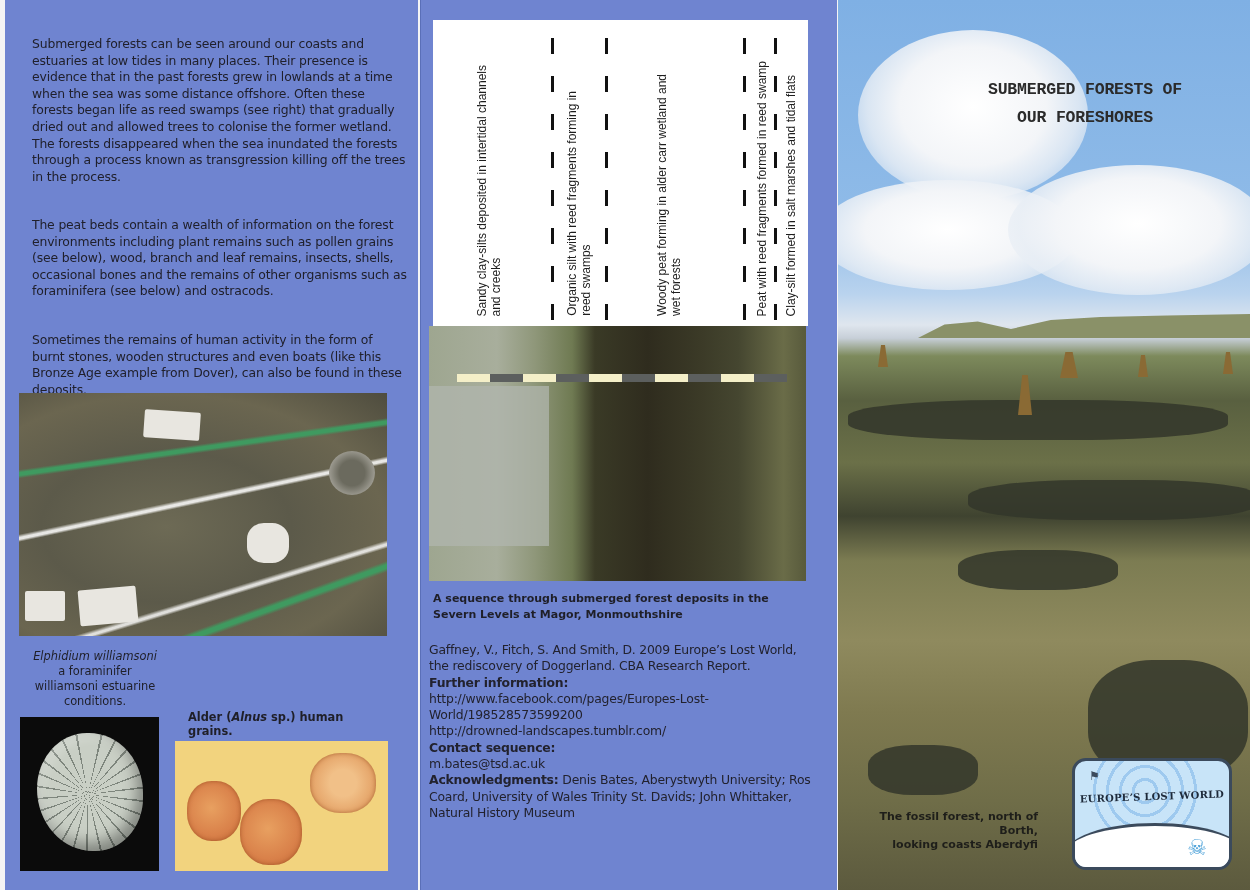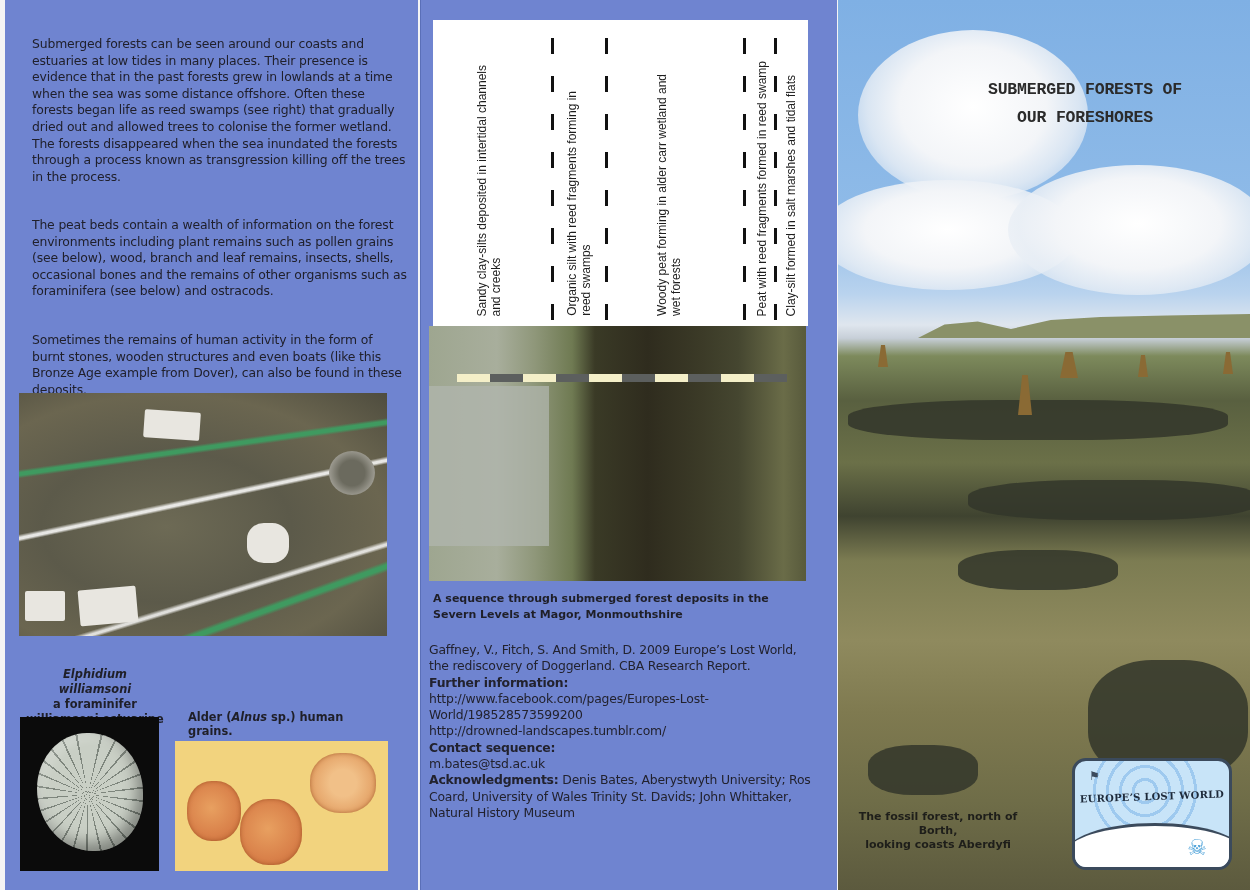--- a/index.html
+++ b/index.html
@@ -40,22 +40,22 @@
   }
   .boat-photo .slab {
     position: absolute; background: #e8e6e0; border-radius: 2px;
   }
   .boat-photo .bucket {
     position: absolute; right: 12px; top: 58px; width: 46px; height: 44px;
     border-radius: 50%; background: radial-gradient(circle, #6b6a5e 40%, #9a988e 70%, #4a4a44 100%);
   }
 
   .foram-caption {
-    position: absolute; left: 20px; top: 667px; width: 140px;
-    font-family: "DejaVu Sans", sans-serif; font-weight: bold;
+    position: absolute; left: 20px; top: 649px; width: 140px;
+    font-family: "DejaVu Sans", sans-serif; font-weight: normal;
     font-size: 11.4px; line-height: 15px; text-align: center; color: #1f1f28;
   }
   .foram-caption .sci { font-style: italic; display: block; }
   .foram-photo {
     position: absolute; left: 15px; top: 717px; width: 139px; height: 154px;
     background: #0b0b0b;
   }
   .foram-shell {
     position: absolute; left: 17px; top: 16px; width: 106px; height: 118px;
     border-radius: 48% 52% 46% 54%;
@@ -149,21 +149,21 @@
     clip-path: polygon(30% 0, 70% 0, 100% 100%, 0 100%);
   }
   .cover-title {
     position: absolute; left: 0; top: 76px; width: 412px;
     text-align: center; font-family: Liberation Mono, monospace; font-weight: bold;
     font-size: 16.5px; line-height: 28px; color: #2b2b2b; letter-spacing: -0.2px;
     padding-left: 82px; box-sizing: border-box;
   }
   .cover-caption {
     position: absolute; left: 0; top: 810px; width: 200px;
-    text-align: center; font-family: "DejaVu Sans", sans-serif; font-weight: bold;
+    text-align: right; font-family: "DejaVu Sans", sans-serif; font-weight: bold;
     font-size: 11px; line-height: 14px; color: #1e1e1a;
   }
   .logo {
     position: absolute; left: 234px; top: 758px; width: 160px; height: 112px;
     border-radius: 14px; border: 3px solid #3b4a5c;
     background: #c8e4f8; overflow: hidden; box-sizing: border-box;
   }
   .logo .waves {
     position: absolute; left: 10px; top: -30px; width: 120px; height: 120px; border-radius: 50%;
     background: repeating-radial-gradient(circle, transparent 0 10px, rgba(140,190,235,0.7) 10px 13px);

